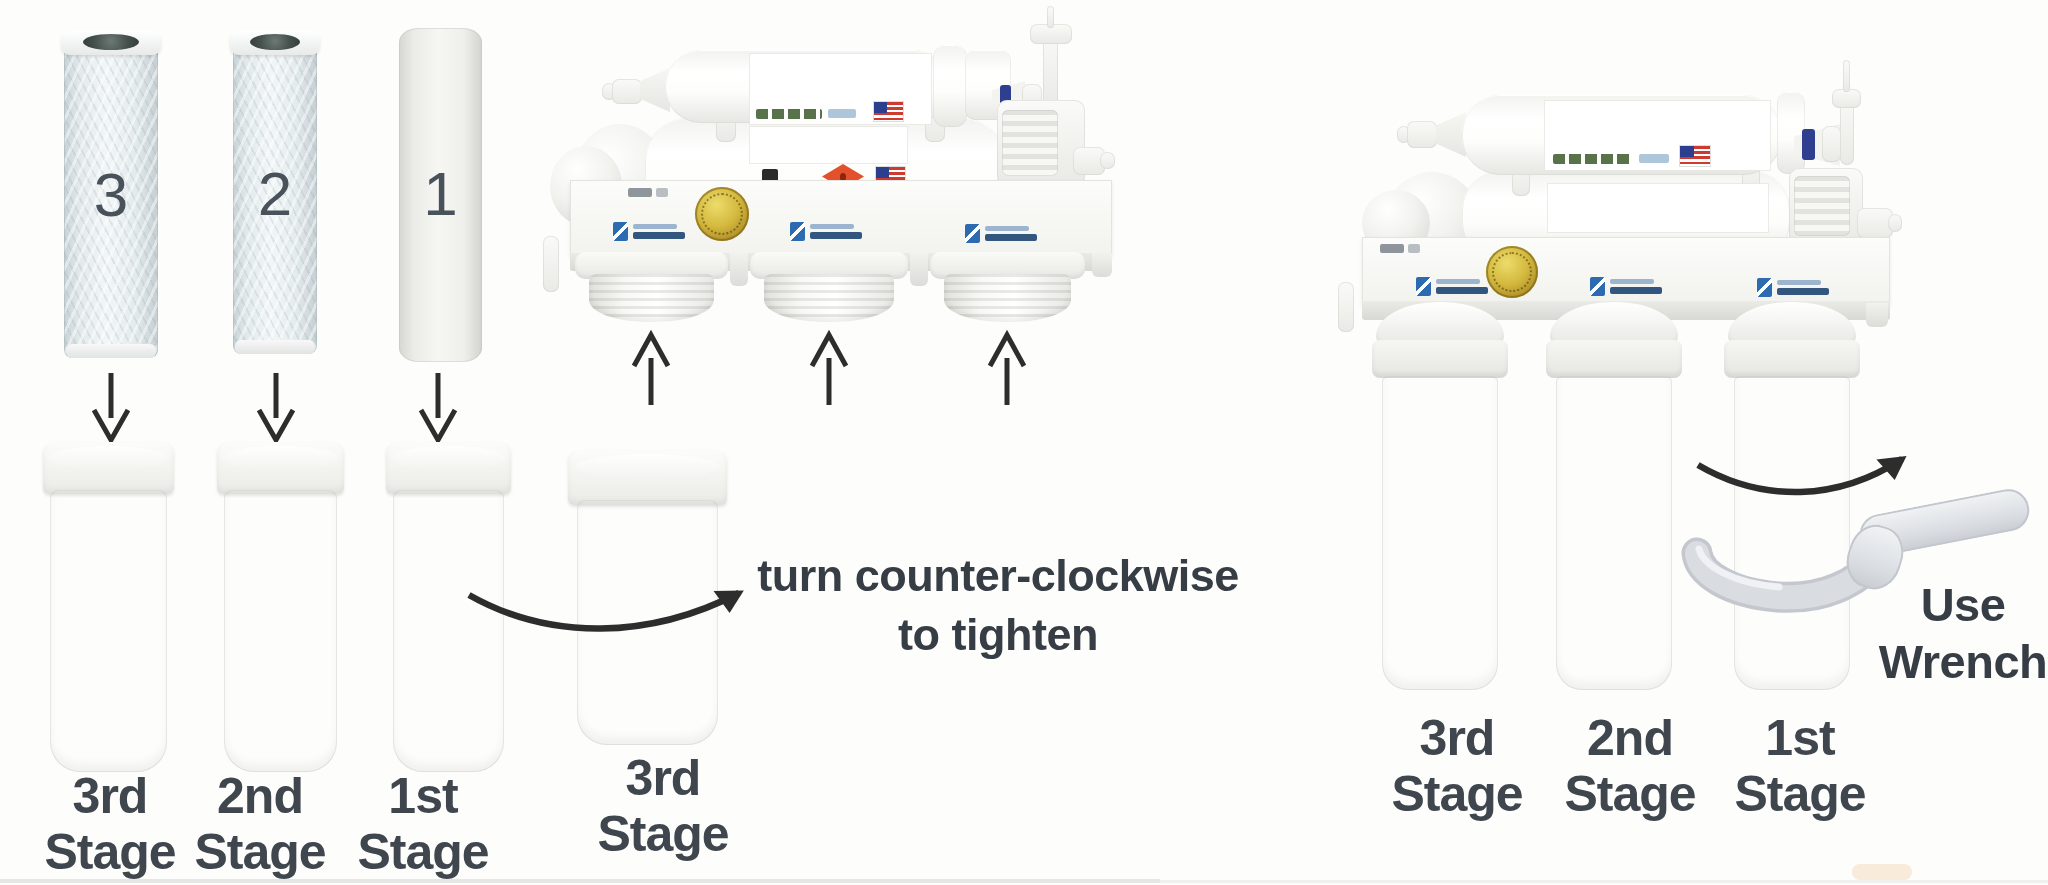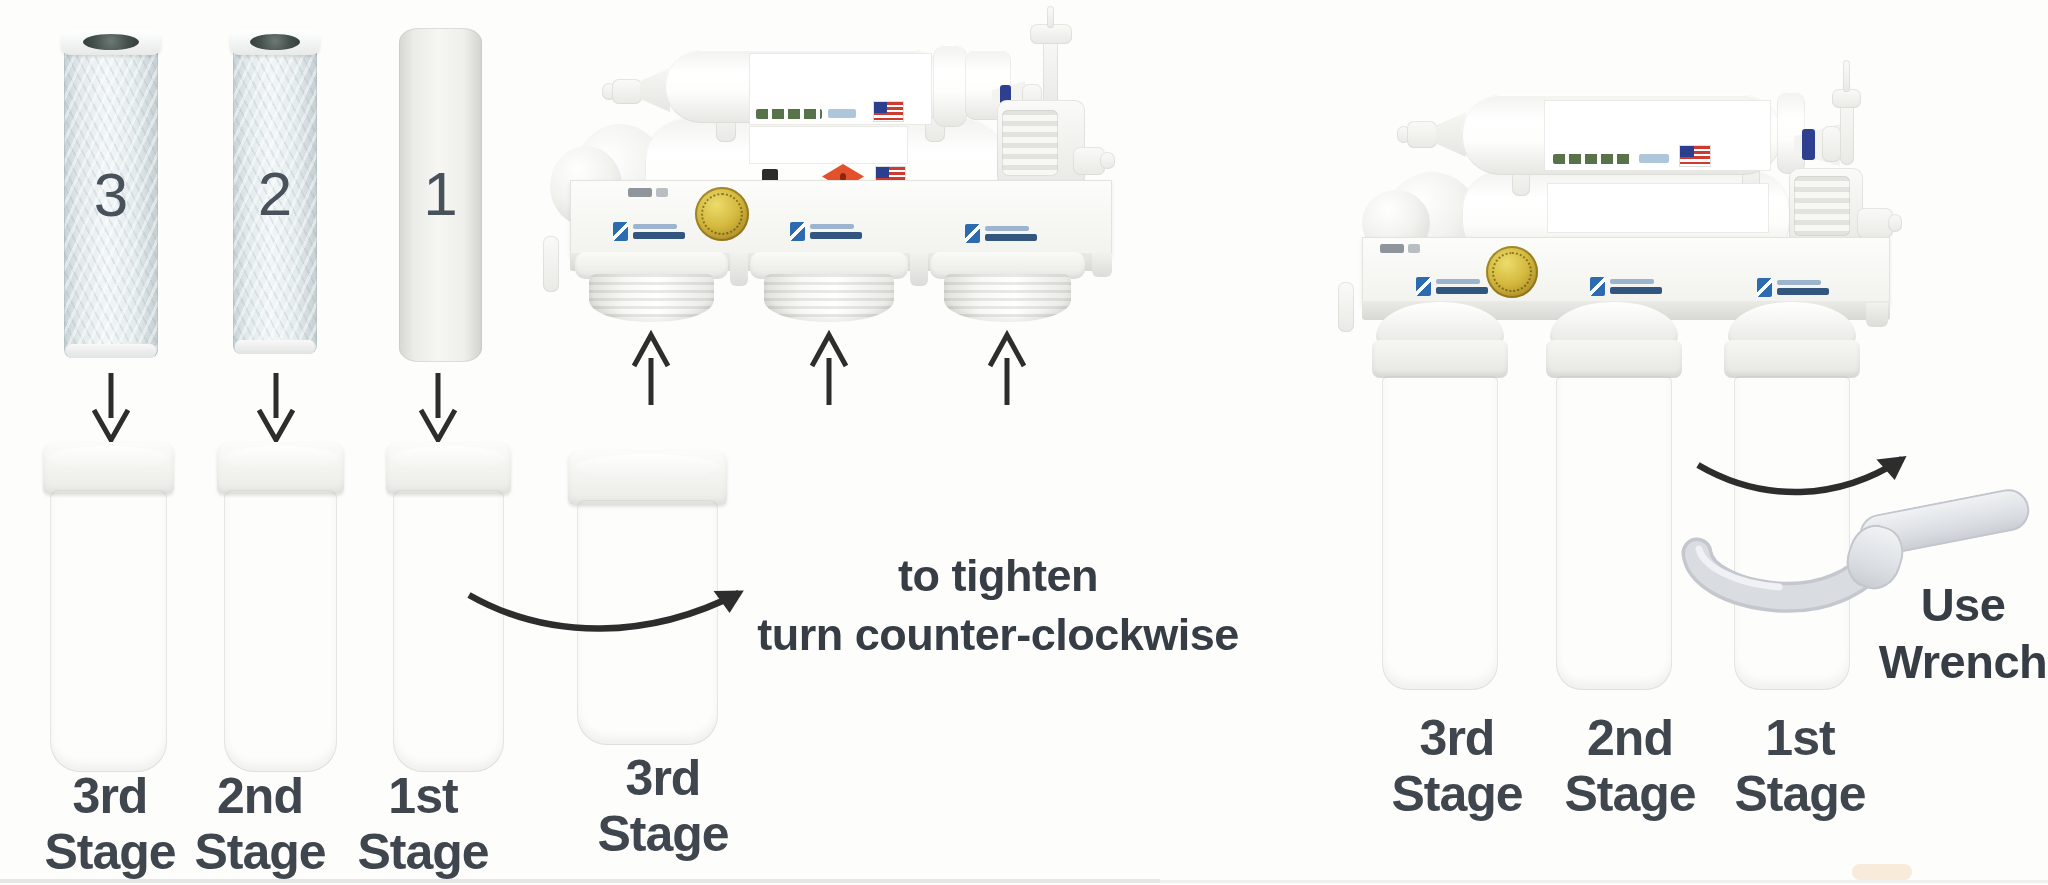--- a/index.html
+++ b/index.html
@@ -271,22 +271,22 @@
     <div class="abs" style="left:28px;top:450px;width:159px;height:295px;">
       <div class="h-cap" style="left:0;top:0;width:159px;height:55px;"></div>
       <div class="h-body" style="left:9px;top:50px;width:141px;height:245px;"></div>
     </div>
 
     <svg class="abs" style="left:-85px;top:571px;" width="320" height="80" viewBox="0 0 320 80">
       <path d="M14,24 C95,70 195,68 284,22" fill="none" stroke="#2d2d2d" stroke-width="6.5" marker-end="url(#ah)"></path>
     </svg>
 
     <div class="instr abs" style="left:212px;top:546px;width:492px;">
+      <div>turn counter-clockwise</div>
       <div>to tighten</div>
-      <div>turn counter-clockwise</div>
     </div>
 
     <div class="lbl abs" style="left:38px;top:750px;width:170px;">
       <div>3rd</div>
       <div>Stage</div>
     </div>
   </section>
 
   
   <section class="abs" style="left:1300px;top:0;width:748px;height:885px;">

